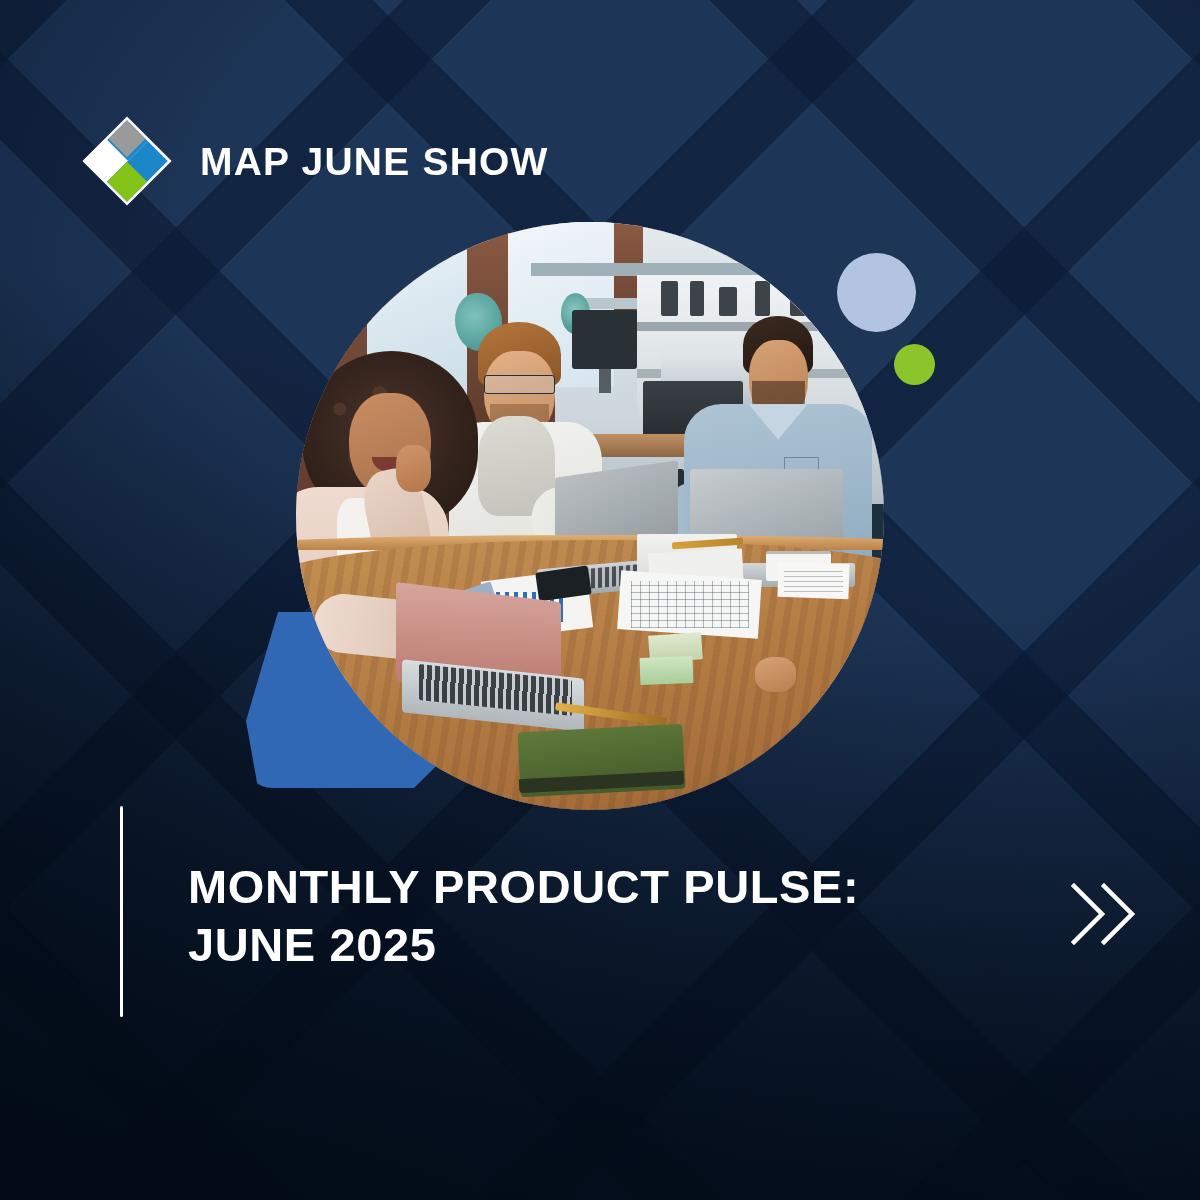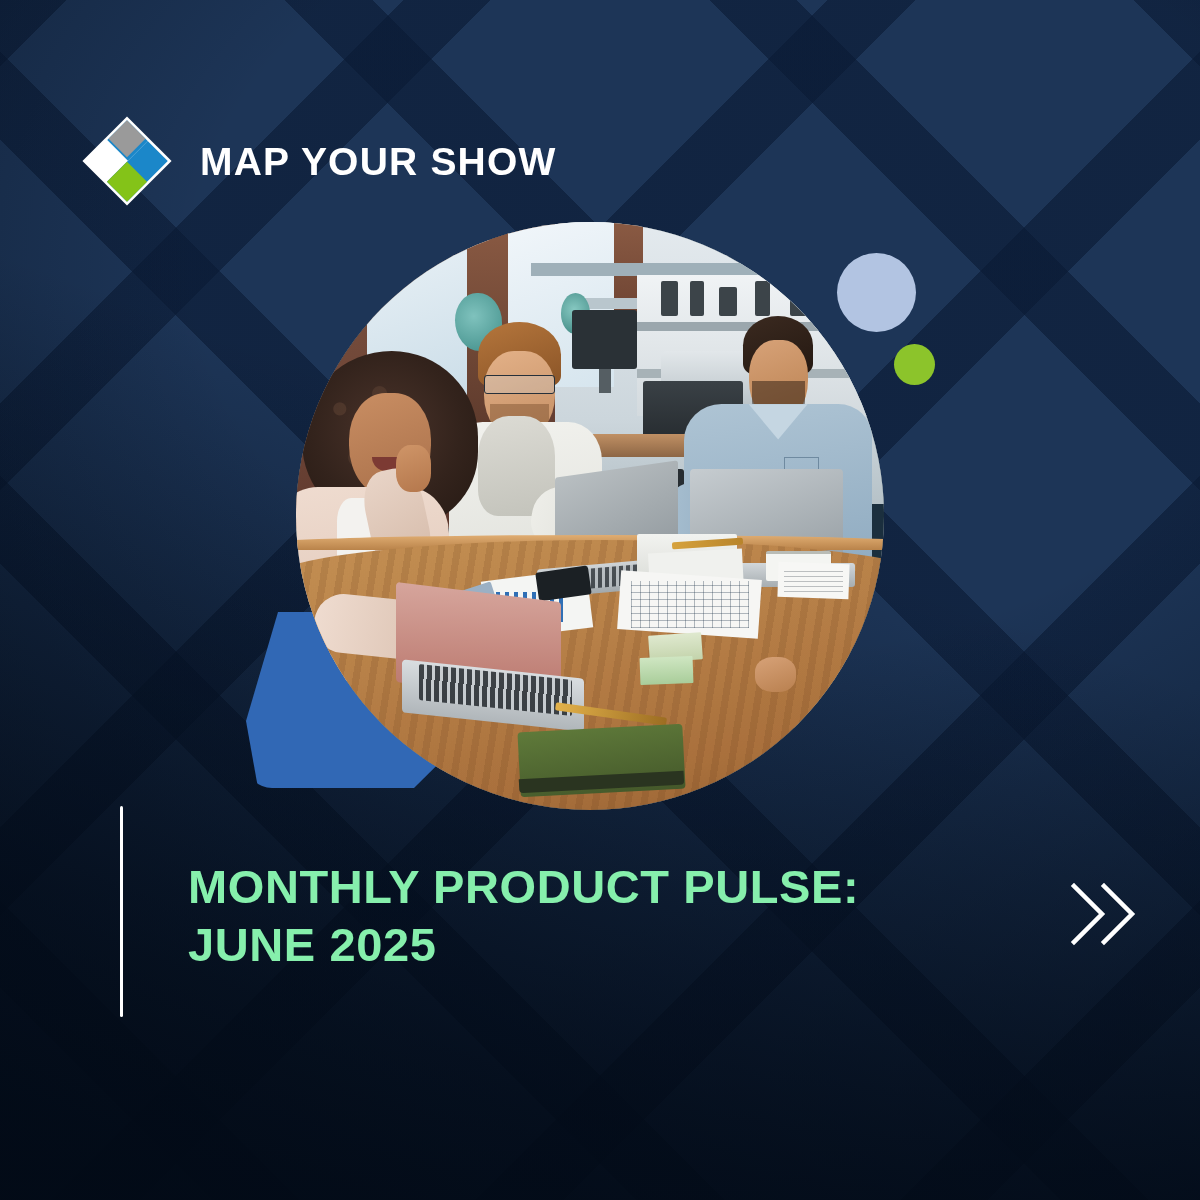--- a/index.html
+++ b/index.html
@@ -78,21 +78,21 @@
     border-radius:50%; background:#8cc42b;
   }
 
   
   .title-rule{
     position:absolute; left:120px; top:806px; width:3px; height:211px;
     background:#ffffff; border-radius:2px;
   }
   .title{
     position:absolute; left:188px; top:858px; width:760px;
-    color:#86efac; font-size:47px; font-weight:bold;
+    color:#ffffff; font-size:47px; font-weight:bold;
     line-height:58px; letter-spacing:.6px; text-transform:uppercase;
     white-space:pre-line;
   }
 
   
   .chevrons{
     position:absolute; left:1068px; top:878px; width:74px; height:72px;
   }
   .chevrons svg{ display:block; width:100%; height:100%; }
 
@@ -414,21 +414,21 @@
         <rect x="50.5" y="18" width="31.5" height="64" fill="#1b87c9"></rect>
         <rect x="18" y="18" width="32.5" height="31" fill="#1b87c9"></rect>
 
         <rect x="18" y="18" width="29" height="29" fill="#9a9a9a"></rect>
 
         <rect x="50.5" y="50.5" width="31.5" height="31.5" fill="#84c318"></rect>
       </g>
     </svg>
   </div>
 
-  <div class="brand-name">MAP YOUR SHOW</div>
+  <div class="brand-name">MAP JUNE SHOW</div>
 
   <div class="title-rule"></div>
   <div class="title">MONTHLY PRODUCT PULSE:
 JUNE 2025</div>
 
   <div class="chevrons">
     <svg viewBox="0 0 74 72" aria-hidden="true">
       <path d="M6 8 L34 36 L6 64" fill="none" stroke="#ffffff" stroke-width="4.5" stroke-linecap="square" stroke-linejoin="miter"></path>
       <path d="M36 8 L64 36 L36 64" fill="none" stroke="#ffffff" stroke-width="4.5" stroke-linecap="square" stroke-linejoin="miter"></path>
     </svg>

